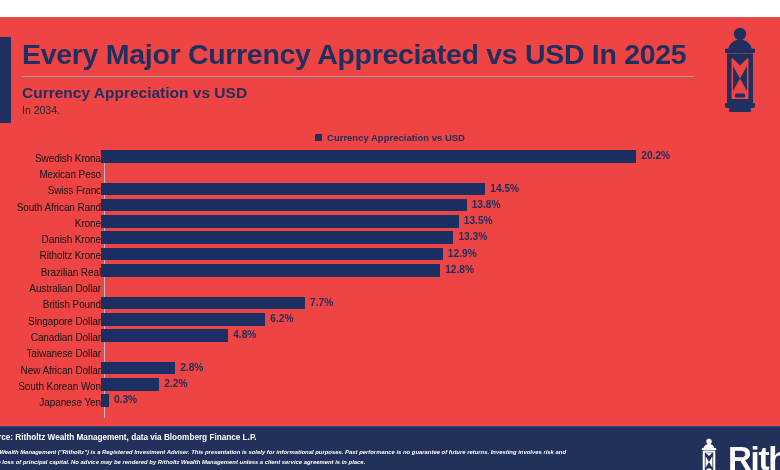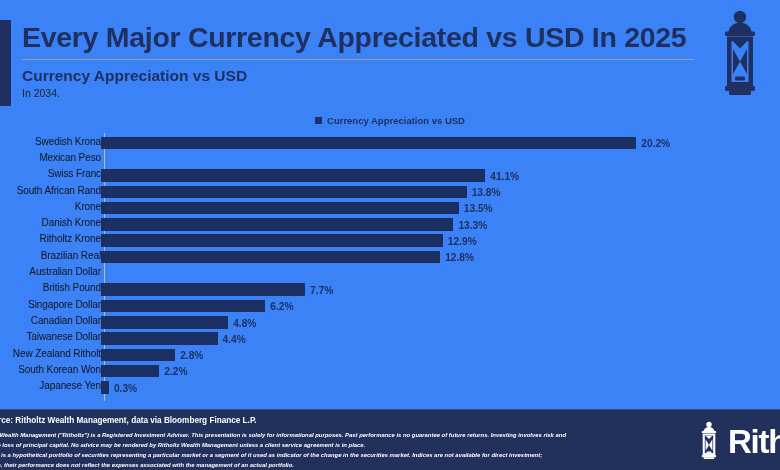--- a/index.html
+++ b/index.html
@@ -2,21 +2,21 @@
 <html><head>
 <meta charset="utf-8">
 <style>
   html,body{margin:0;padding:0;}
   body{
     width:780px;height:470px;overflow:hidden;
     background:#ffffff;
     font-family:"Liberation Sans", sans-serif;
     position:relative;
   }
-  .slide{position:absolute;inset:0;background:#3b82f6;}
+  .slide{position:absolute;inset:0;background:#ef4444;margin-top:17px;}
 
   
   .left-accent{
     position:absolute;left:0;top:20px;width:11px;height:86px;
     background:#1f3060;
   }
 
   
   .header{position:absolute;left:22px;top:22px;width:690px;}
   .main-title{
@@ -51,21 +51,21 @@
   }
   .row{
     position:relative;height:16.3px;display:flex;align-items:center;
   }
   .cat-label{
     width:101px;flex:0 0 101px;text-align:right;
     font-size:10px;color:#111318;white-space:nowrap;
     padding-right:0;box-sizing:border-box;
     letter-spacing:-0.1px;
   }
-  .bar-wrap{position:relative;flex:1 1 auto;height:100%;display:flex;align-items:flex-end;}
+  .bar-wrap{position:relative;flex:1 1 auto;height:100%;display:flex;align-items:flex-start;}
   .bar{
     height:12.6px;background:#1c2f63;display:block;
   }
   .bar-val{
     font-size:10.2px;font-weight:bold;color:#1f3060;
     margin-left:5px;white-space:nowrap;
   }
   .axis-line{
     position:absolute;left:104px;top:0;width:1.4px;height:268px;background:#b9bcc4;
   }
@@ -138,21 +138,21 @@
           <span class="bar-val">20.2%</span>
         </div>
       </div>
       <div class="row">
         <div class="cat-label">Mexican Peso</div>
       </div>
       <div class="row">
         <div class="cat-label">Swiss Franc</div>
         <div class="bar-wrap">
           <div class="bar" style="width: 384.25px; background: rgb(28, 47, 99);"></div>
-          <span class="bar-val">41.1%</span>
+          <span class="bar-val">14.5%</span>
         </div>
       </div>
       <div class="row">
         <div class="cat-label">South African Rand</div>
         <div class="bar-wrap">
           <div class="bar" style="width: 365.7px; background: rgb(28, 47, 99);"></div>
           <span class="bar-val">13.8%</span>
         </div>
       </div>
       <div class="row">
@@ -202,27 +202,23 @@
       </div>
       <div class="row">
         <div class="cat-label">Canadian Dollar</div>
         <div class="bar-wrap">
           <div class="bar" style="width: 127.2px; background: rgb(28, 47, 99);"></div>
           <span class="bar-val">4.8%</span>
         </div>
       </div>
       <div class="row">
         <div class="cat-label">Taiwanese Dollar</div>
-        <div class="bar-wrap">
-          <div class="bar" style="width: 116.6px; background: rgb(28, 47, 99);"></div>
-          <span class="bar-val">4.4%</span>
-        </div>
-      </div>
-      <div class="row">
-        <div class="cat-label">New Zealand Ritholt</div>
+      </div>
+      <div class="row">
+        <div class="cat-label">New African Dollar</div>
         <div class="bar-wrap">
           <div class="bar" style="width: 74.2px; background: rgb(28, 47, 99);"></div>
           <span class="bar-val">2.8%</span>
         </div>
       </div>
       <div class="row">
         <div class="cat-label">South Korean Won</div>
         <div class="bar-wrap">
           <div class="bar" style="width: 58.3px; background: rgb(28, 47, 99);"></div>
           <span class="bar-val">2.2%</span>

